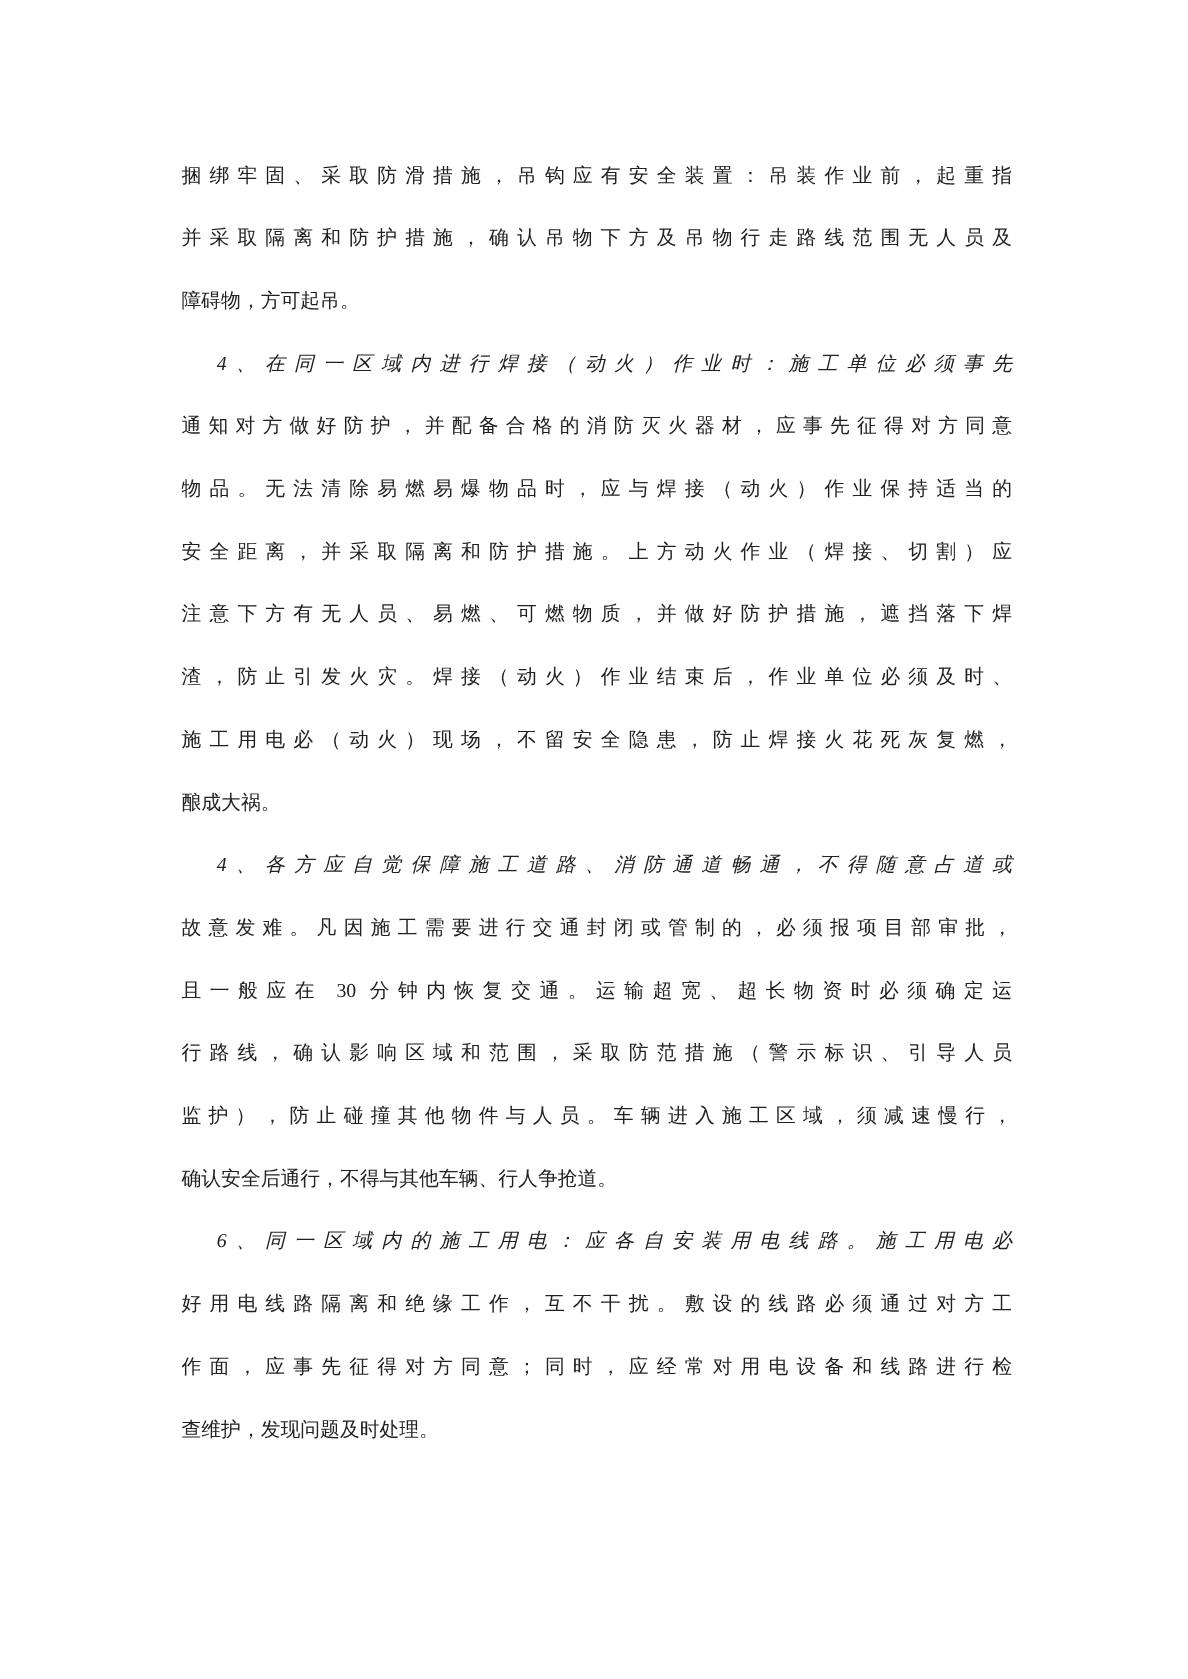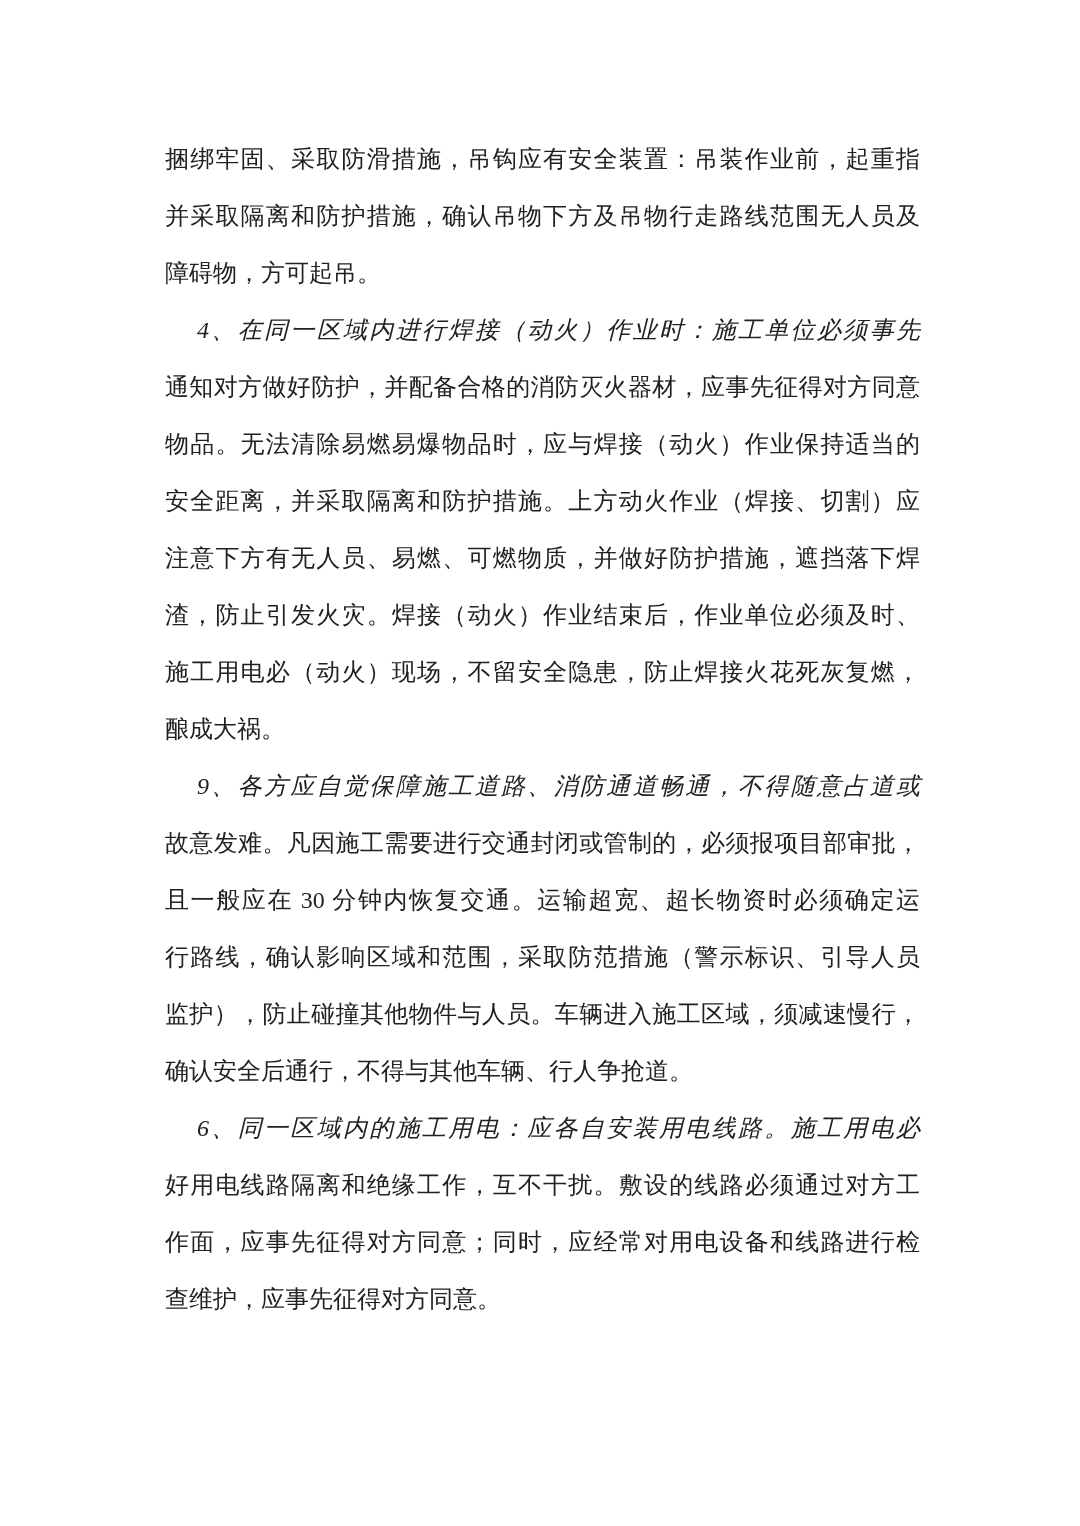--- a/index.html
+++ b/index.html
@@ -13,21 +13,21 @@
     height: 1526px;
     background: #ffffff;
     overflow: hidden;
   }
   .text-block {
     position: absolute;
     left: 165px;
     top: 131px;
     width: 755px;
     font-family: "Liberation Serif", "DejaVu Serif", serif;
-    font-size: 24px;
+    font-size: 18px;
     color: #212121;
     letter-spacing: 0;
   }
   .line {
     height: 57px;
     line-height: 57px;
     text-align: justify;
     text-align-last: justify;
     -moz-text-align-last: justify;
     white-space: normal;
@@ -51,24 +51,24 @@
     <div class="line">并采取隔离和防护措施，确认吊物下方及吊物行走路线范围无人员及</div>
     <div class="line last">障碍物，方可起吊。</div>
     <div class="line indent">4、在同一区域内进行焊接（动火）作业时：施工单位必须事先</div>
     <div class="line">通知对方做好防护，并配备合格的消防灭火器材，应事先征得对方同意</div>
     <div class="line">物品。无法清除易燃易爆物品时，应与焊接（动火）作业保持适当的</div>
     <div class="line">安全距离，并采取隔离和防护措施。上方动火作业（焊接、切割）应</div>
     <div class="line">注意下方有无人员、易燃、可燃物质，并做好防护措施，遮挡落下焊</div>
     <div class="line">渣，防止引发火灾。焊接（动火）作业结束后，作业单位必须及时、</div>
     <div class="line">施工用电必（动火）现场，不留安全隐患，防止焊接火花死灰复燃，</div>
     <div class="line last">酿成大祸。</div>
-    <div class="line indent">9、各方应自觉保障施工道路、消防通道畅通，不得随意占道或</div>
+    <div class="line indent">4、各方应自觉保障施工道路、消防通道畅通，不得随意占道或</div>
     <div class="line">故意发难。凡因施工需要进行交通封闭或管制的，必须报项目部审批，</div>
     <div class="line">且一般应在 30 分钟内恢复交通。运输超宽、超长物资时必须确定运</div>
     <div class="line">行路线，确认影响区域和范围，采取防范措施（警示标识、引导人员</div>
     <div class="line">监护），防止碰撞其他物件与人员。车辆进入施工区域，须减速慢行，</div>
     <div class="line last">确认安全后通行，不得与其他车辆、行人争抢道。</div>
     <div class="line indent">6、同一区域内的施工用电：应各自安装用电线路。施工用电必</div>
     <div class="line">好用电线路隔离和绝缘工作，互不干扰。敷设的线路必须通过对方工</div>
     <div class="line">作面，应事先征得对方同意；同时，应经常对用电设备和线路进行检</div>
-    <div class="line last">查维护，应事先征得对方同意。</div>
+    <div class="line last">查维护，发现问题及时处理。</div>
   </div>
 </div>
 
 </body></html>

